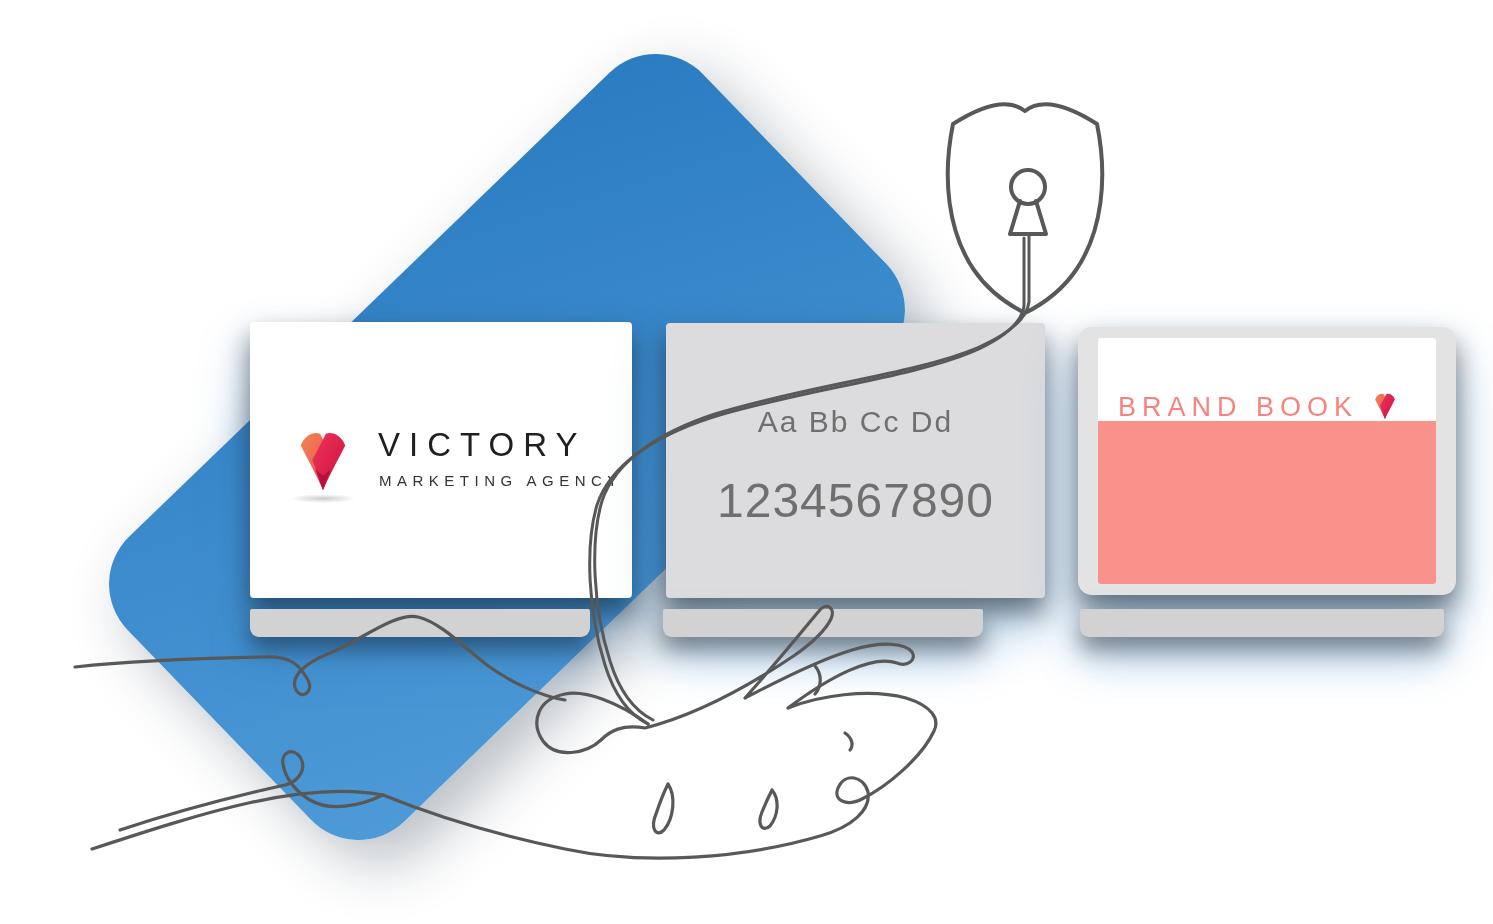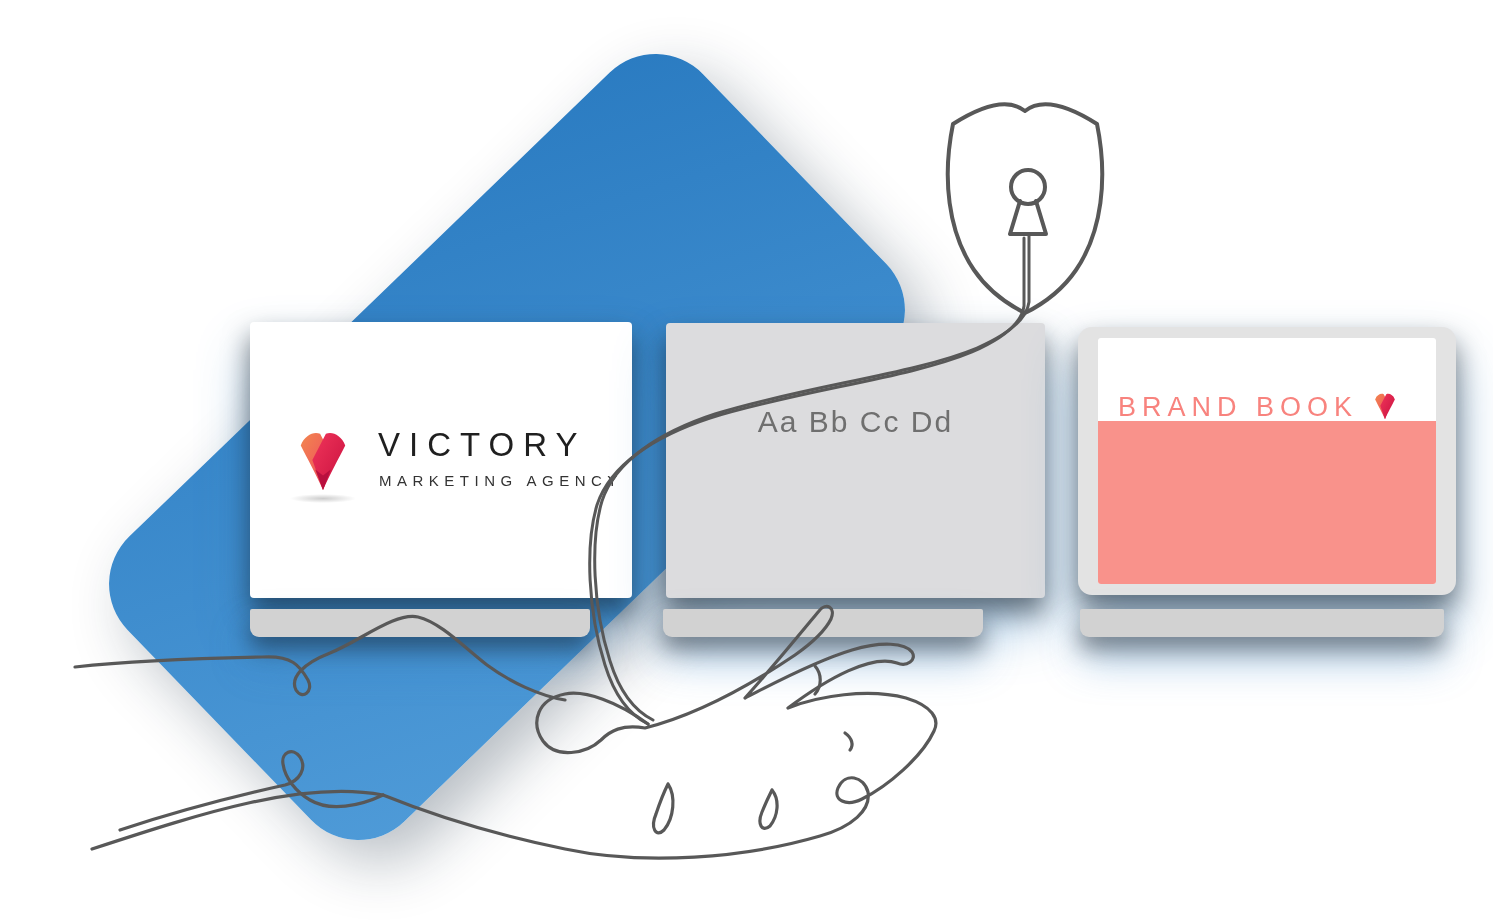--- a/index.html
+++ b/index.html
@@ -107,20 +107,21 @@
       <path d="M30,68 L22,47 L30,53 L38,47 Z" fill="#b30d3c" opacity="0.85"></path>
     </svg>
     <div class="heart-ground"></div>
     <div class="brand-name">VICTORY</div>
     <div class="brand-tagline">MARKETING AGENCY</div>
   </div>
   <div class="base-bar bar-1"></div>
 
   <div class="screen screen-2">
     <div class="specimen-1">Aa Bb Cc Dd</div>
+    <div class="specimen-2">1234567890</div>
   </div>
   <div class="base-bar bar-2"></div>
 
   <div class="frame-3">
     <div class="screen-3">
       <div class="bb-title-row">
         <span class="bb-title">BRAND BOOK</span>
         <svg class="bb-heart" viewBox="0 0 60 70" aria-hidden="true">
           <path d="M30,68 C24,54 13,34 7,22 C11,11 21,7 27,10 L41,37 Z" fill="url(#hg1)"></path>
           <path d="M30,68 C36,54 47,34 53,22 C49,11 39,7 33,10 L19,37 Z" fill="url(#hg2)"></path>

